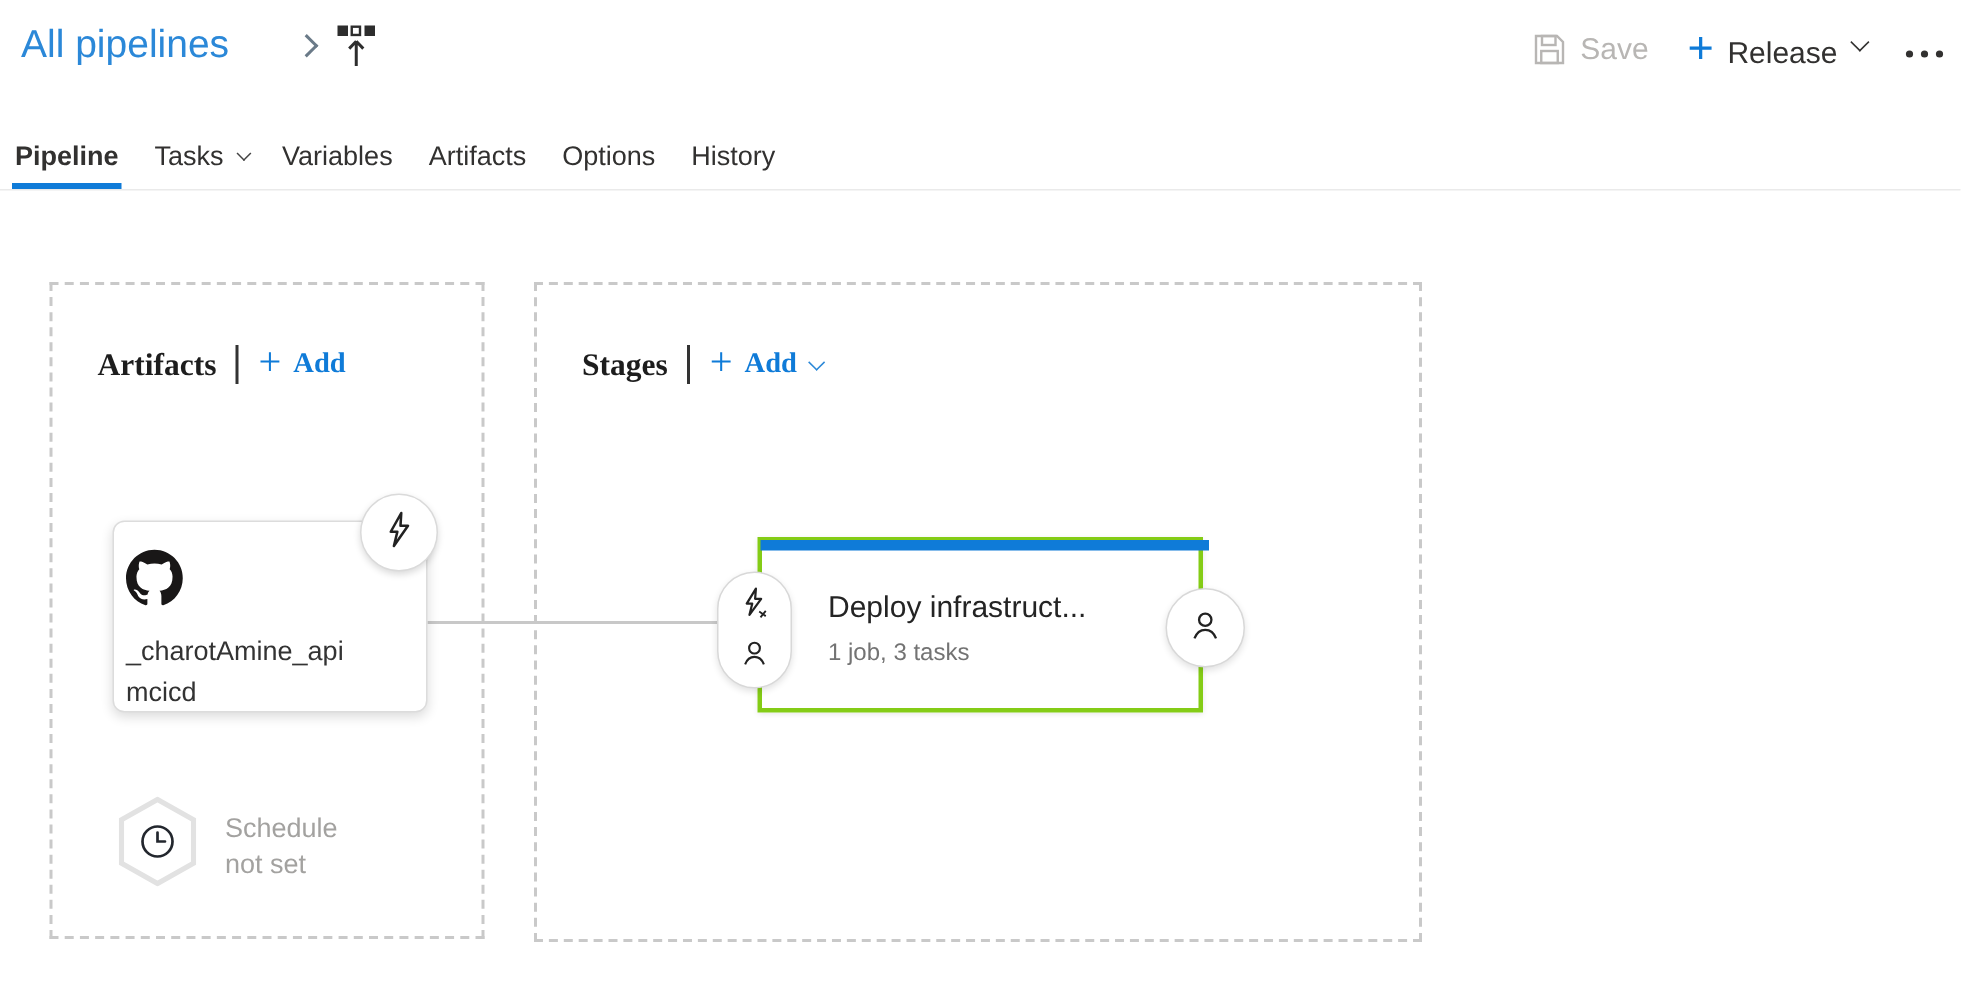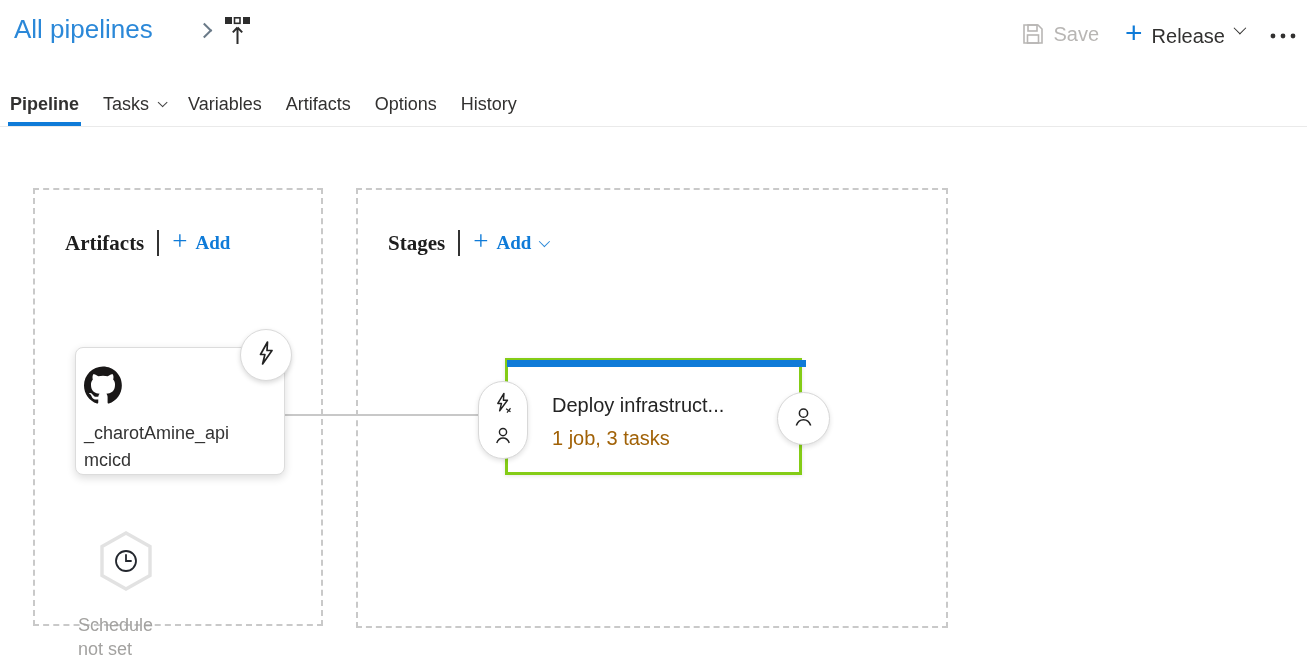--- a/index.html
+++ b/index.html
@@ -52,29 +52,29 @@
   
   .artifact-card { position:absolute; left:75px; top:347px; width:210px; height:128px;
     background:#fff; border:1px solid #dcdcdc; border-radius:8px;
     box-shadow:0 3px 8px rgba(0,0,0,.14); cursor:pointer; padding:18px 8px; }
   .artifact-name { font-size:18px; color:#333; line-height:27px; margin-top:12px; }
   .bolt-badge { position:absolute; left:240px; top:329px; width:52px; height:52px; border-radius:50%;
     background:#fff; border:1px solid #dadada; box-shadow:0 2px 5px rgba(0,0,0,.15);
     display:flex; align-items:center; justify-content:center; cursor:pointer; }
 
   
-  .schedule { position:absolute; left:78px; top:531px; display:flex; align-items:flex-end; gap:18px; cursor:pointer;flex-direction:column; }
+  .schedule { position:absolute; left:78px; top:531px; display:flex; align-items:center; gap:18px; cursor:pointer; }
   .schedule-text { font-size:18px; color:#a3a2a0; line-height:24px; }
 
   
   .stage-card { position:absolute; left:505px; top:358px; width:297px; height:117px;
     background:#fff; border:3px solid #84cc16; box-shadow:0 1px 4px rgba(0,0,0,.10); cursor:pointer; }
   .stage-topbar { position:absolute; left:-1px; top:-1px; width:299px; height:7px; background:#0f7bd8; }
   .stage-title { position:absolute; left:44px; top:33px; font-size:20px; color:#242424; white-space:nowrap; }
-  .stage-link { position:absolute; left:44px; top:66px; font-size:20px; color:#a16207; cursor:pointer; }
+  .stage-link { position:absolute; left:44px; top:66px; font-size:16px; color:#737373; cursor:pointer; }
   .stage-pill { position:absolute; left:478px; top:381px; width:50px; height:78px; border-radius:25px;
     background:#fff; border:1px solid #d8d8d8; box-shadow:0 2px 5px rgba(0,0,0,.12);
     display:flex; flex-direction:column; align-items:center; justify-content:center; gap:6px; cursor:pointer; }
   .stage-post { position:absolute; left:777px; top:392px; width:53px; height:53px; border-radius:50%;
     background:#fff; border:1px solid #d8d8d8; box-shadow:0 2px 5px rgba(0,0,0,.12);
     display:flex; align-items:center; justify-content:center; cursor:pointer; }
 </style>
 </head>
 <body>
 

